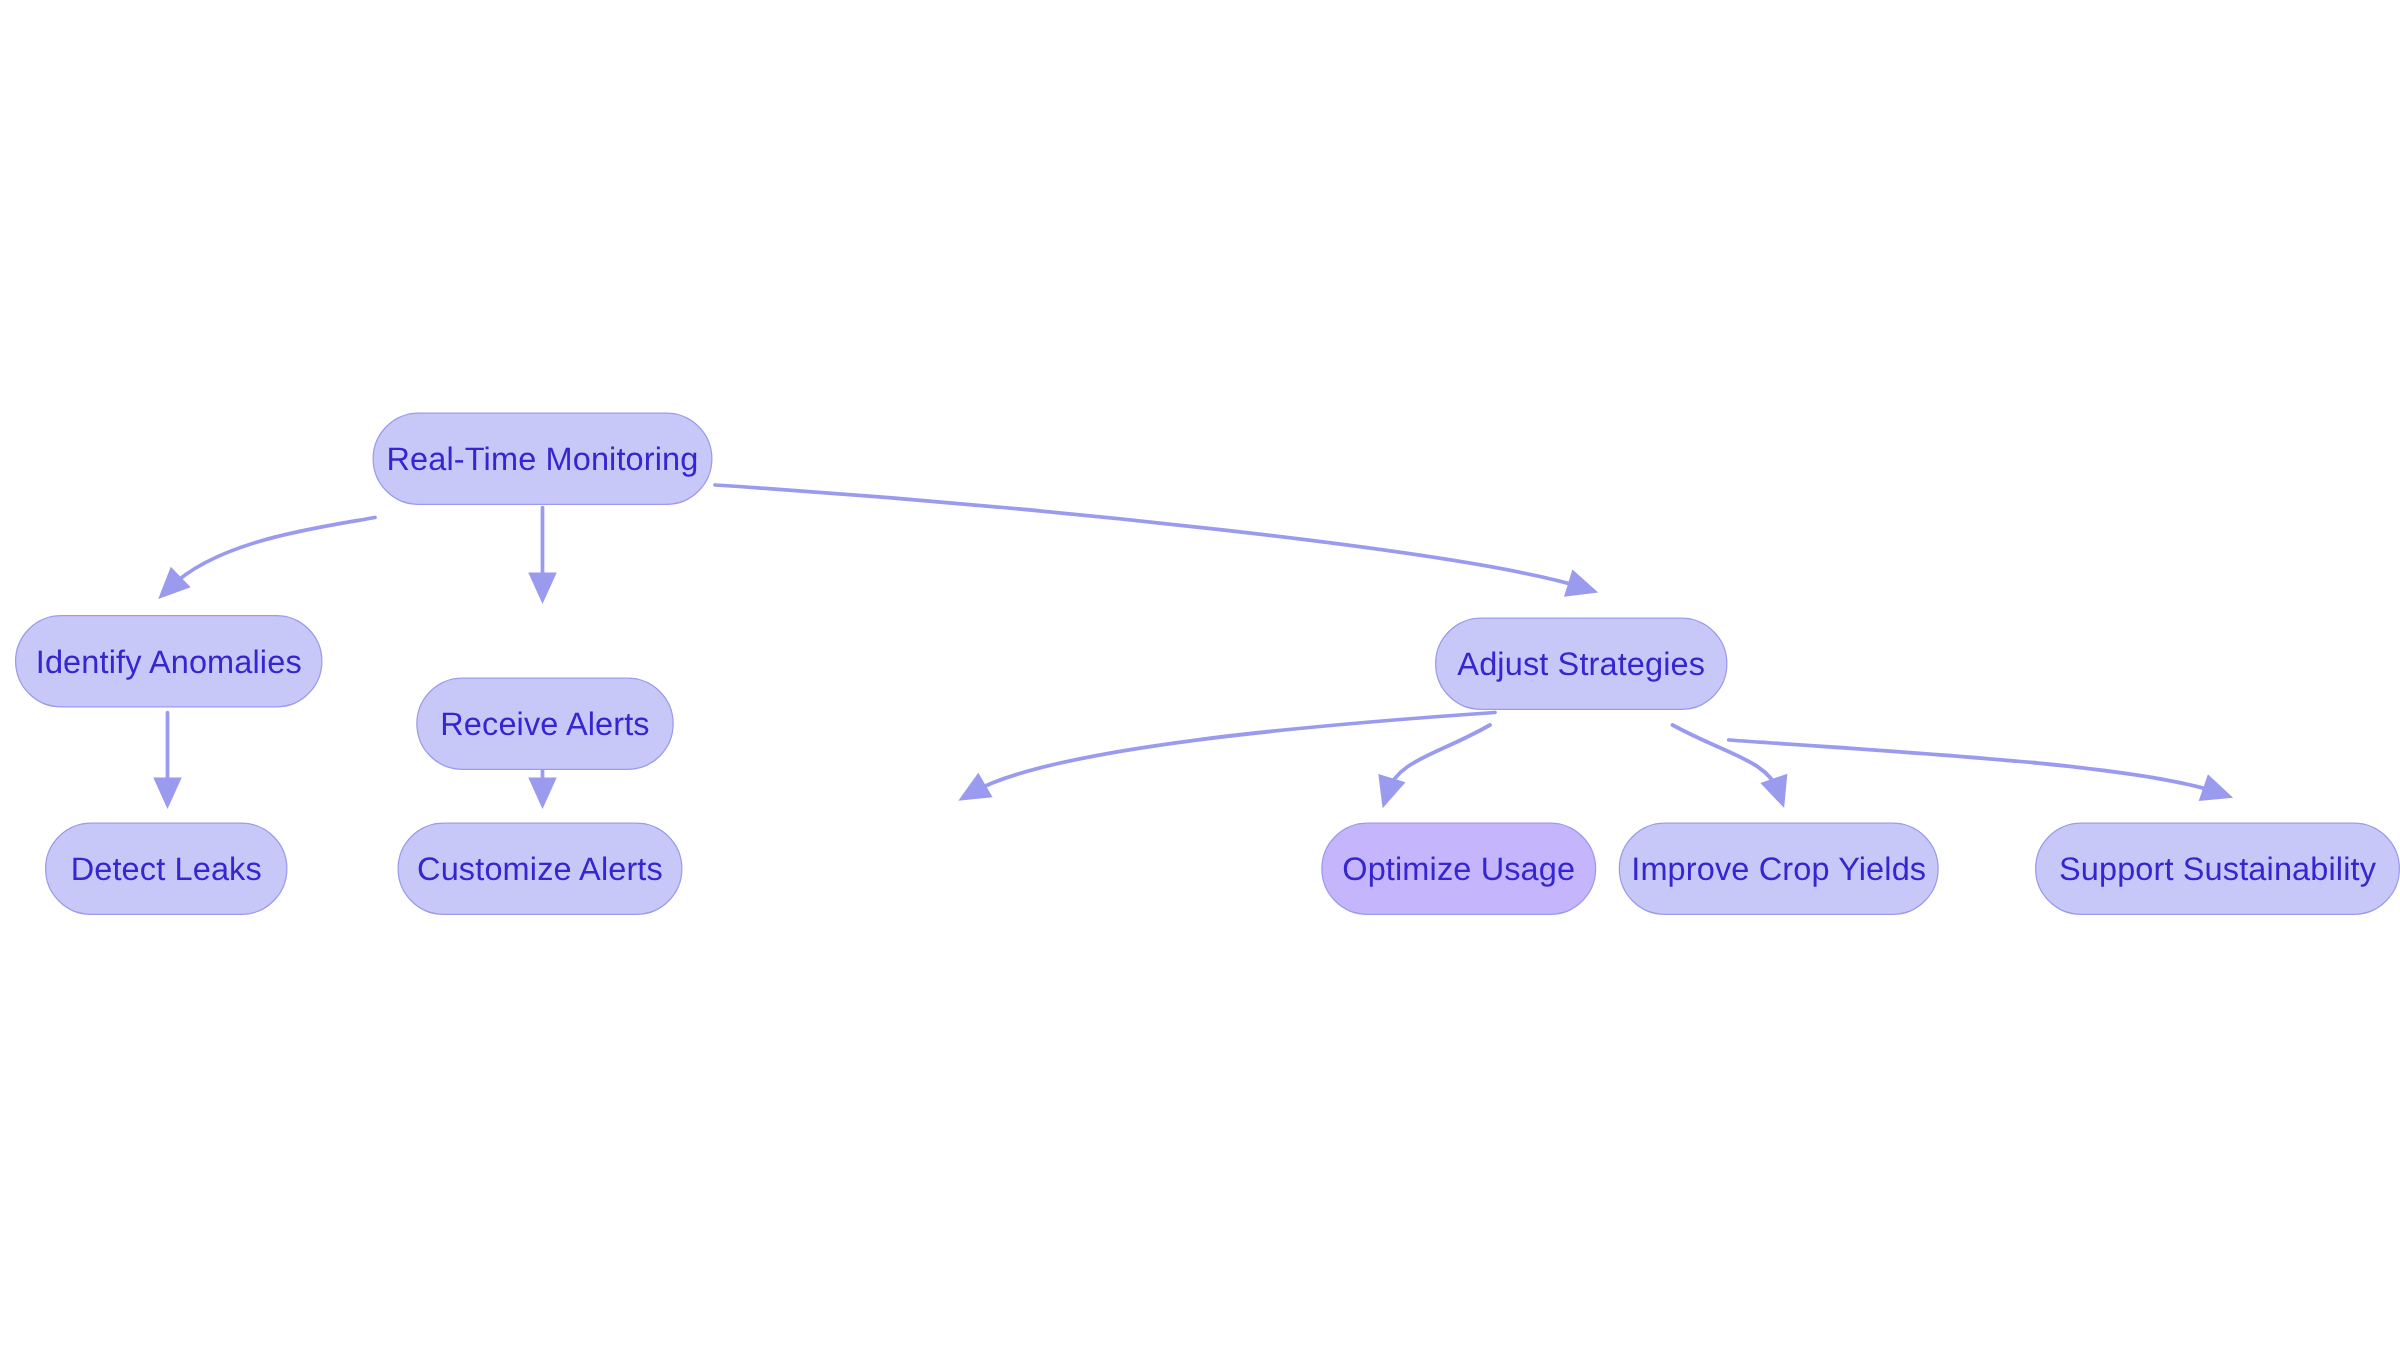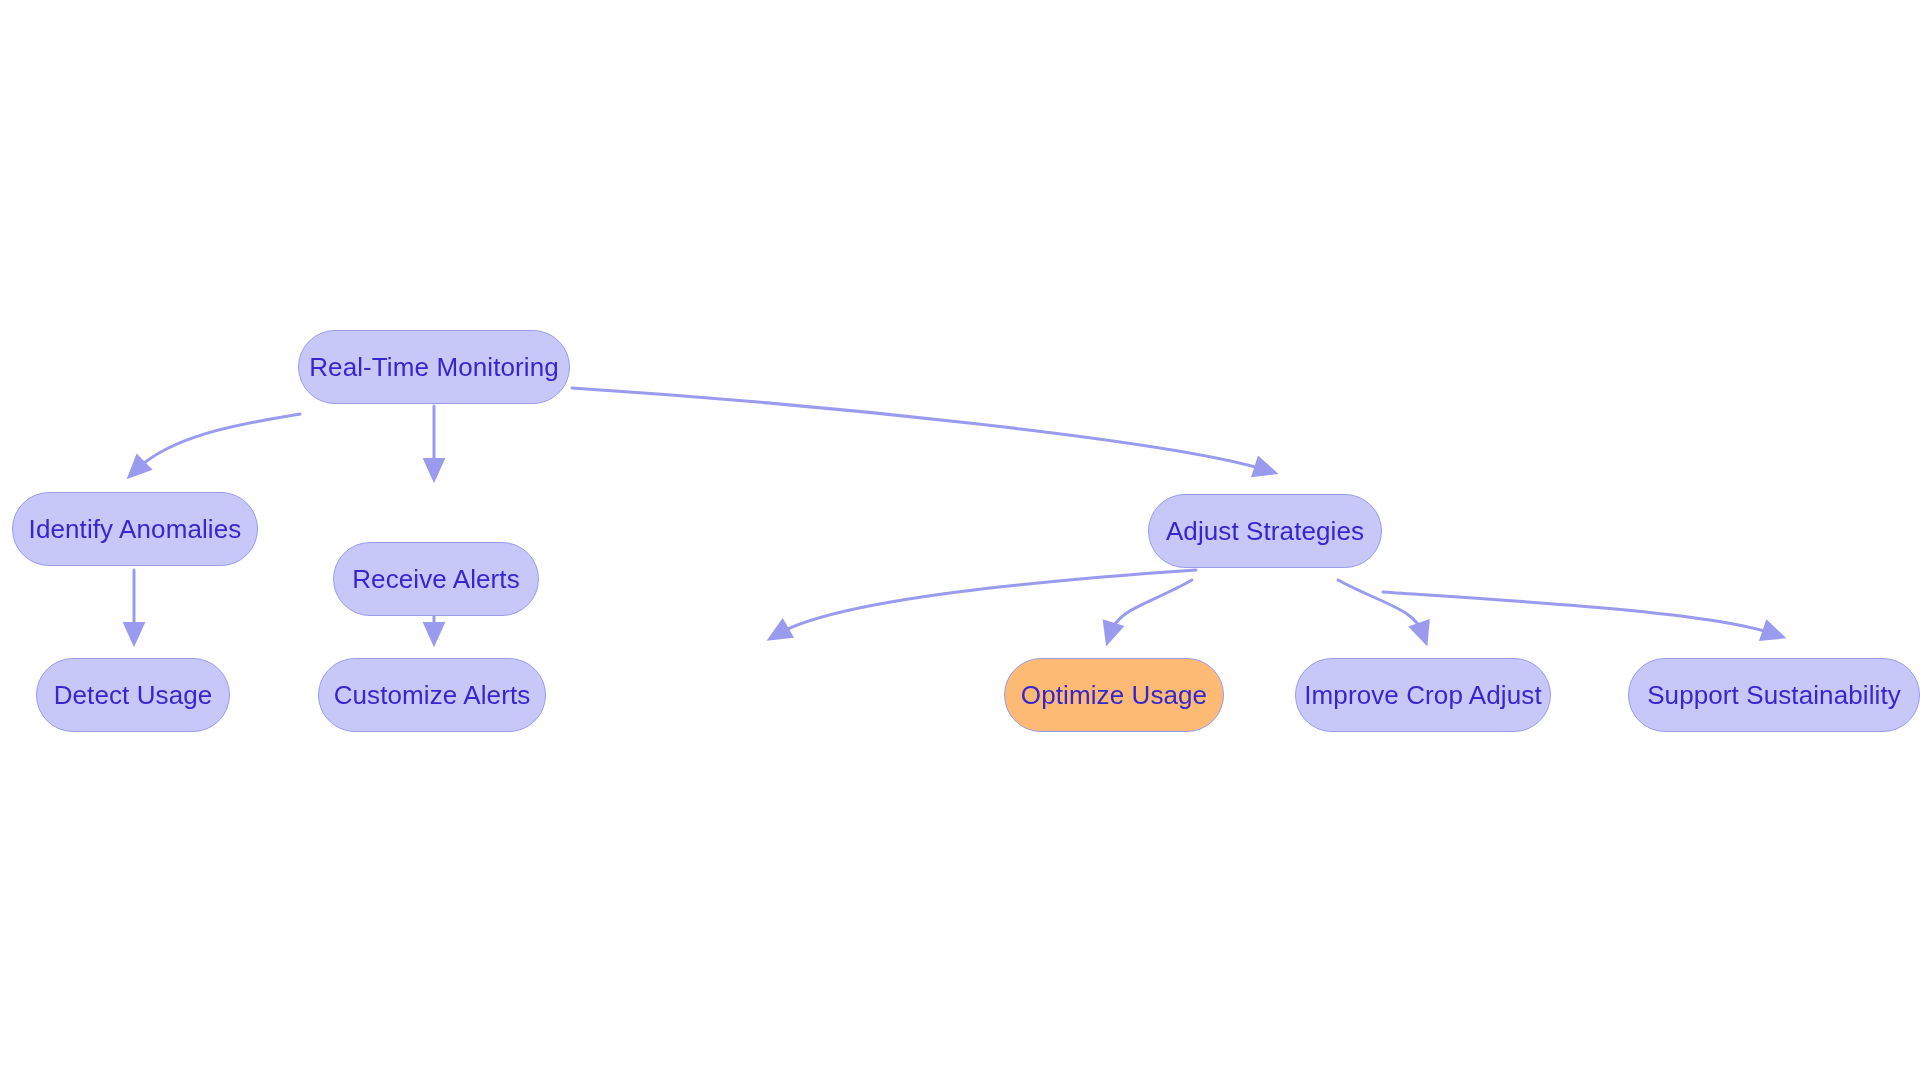--- a/index.html
+++ b/index.html
@@ -82,29 +82,29 @@
       <div class="node" style="left: 12px; top: 492px; width: 246px; height: 74px; background: rgb(200, 200, 248); border-color: rgb(154, 154, 239); color: rgb(53, 38, 207);">
         <span class="node-label">Identify Anomalies</span>
       </div>
       <div class="node" style="left: 333px; top: 494px; width: 206px; height: 74px; background: rgb(200, 200, 248); border-color: rgb(154, 154, 239); color: rgb(53, 38, 207); margin-top: 48px;">
         <span class="node-label">Receive Alerts</span>
       </div>
       <div class="node" style="left: 1148px; top: 494px; width: 234px; height: 74px; background: rgb(200, 200, 248); border-color: rgb(154, 154, 239); color: rgb(53, 38, 207);">
         <span class="node-label">Adjust Strategies</span>
       </div>
       <div class="node" style="left: 36px; top: 658px; width: 194px; height: 74px; background: rgb(200, 200, 248); border-color: rgb(154, 154, 239); color: rgb(53, 38, 207);">
-        <span class="node-label">Detect Usage</span>
+        <span class="node-label">Detect Leaks</span>
       </div>
       <div class="node" style="left: 318px; top: 658px; width: 228px; height: 74px; background: rgb(200, 200, 248); border-color: rgb(154, 154, 239); color: rgb(53, 38, 207);">
         <span class="node-label">Customize Alerts</span>
       </div>
-      <div class="node" style="left: 1004px; top: 658px; width: 220px; height: 74px; background: #fdba74; border-color: rgb(154, 154, 239); color: rgb(53, 38, 207);">
+      <div class="node" style="left: 1057px; top: 658px; width: 220px; height: 74px; background: #c4b5fd; border-color: rgb(154, 154, 239); color: rgb(53, 38, 207);">
         <span class="node-label">Optimize Usage</span>
       </div>
       <div class="node" style="left: 1295px; top: 658px; width: 256px; height: 74px; background: rgb(200, 200, 248); border-color: rgb(154, 154, 239); color: rgb(53, 38, 207);">
-        <span class="node-label">Improve Crop Adjust</span>
+        <span class="node-label">Improve Crop Yields</span>
       </div>
       <div class="node" style="left: 1628px; top: 658px; width: 292px; height: 74px; background: rgb(200, 200, 248); border-color: rgb(154, 154, 239); color: rgb(53, 38, 207); justify-content: center;">
         <span class="node-label">Support Sustainability</span>
       </div>
     </div>
 
 </div>
 
 </body></html>

